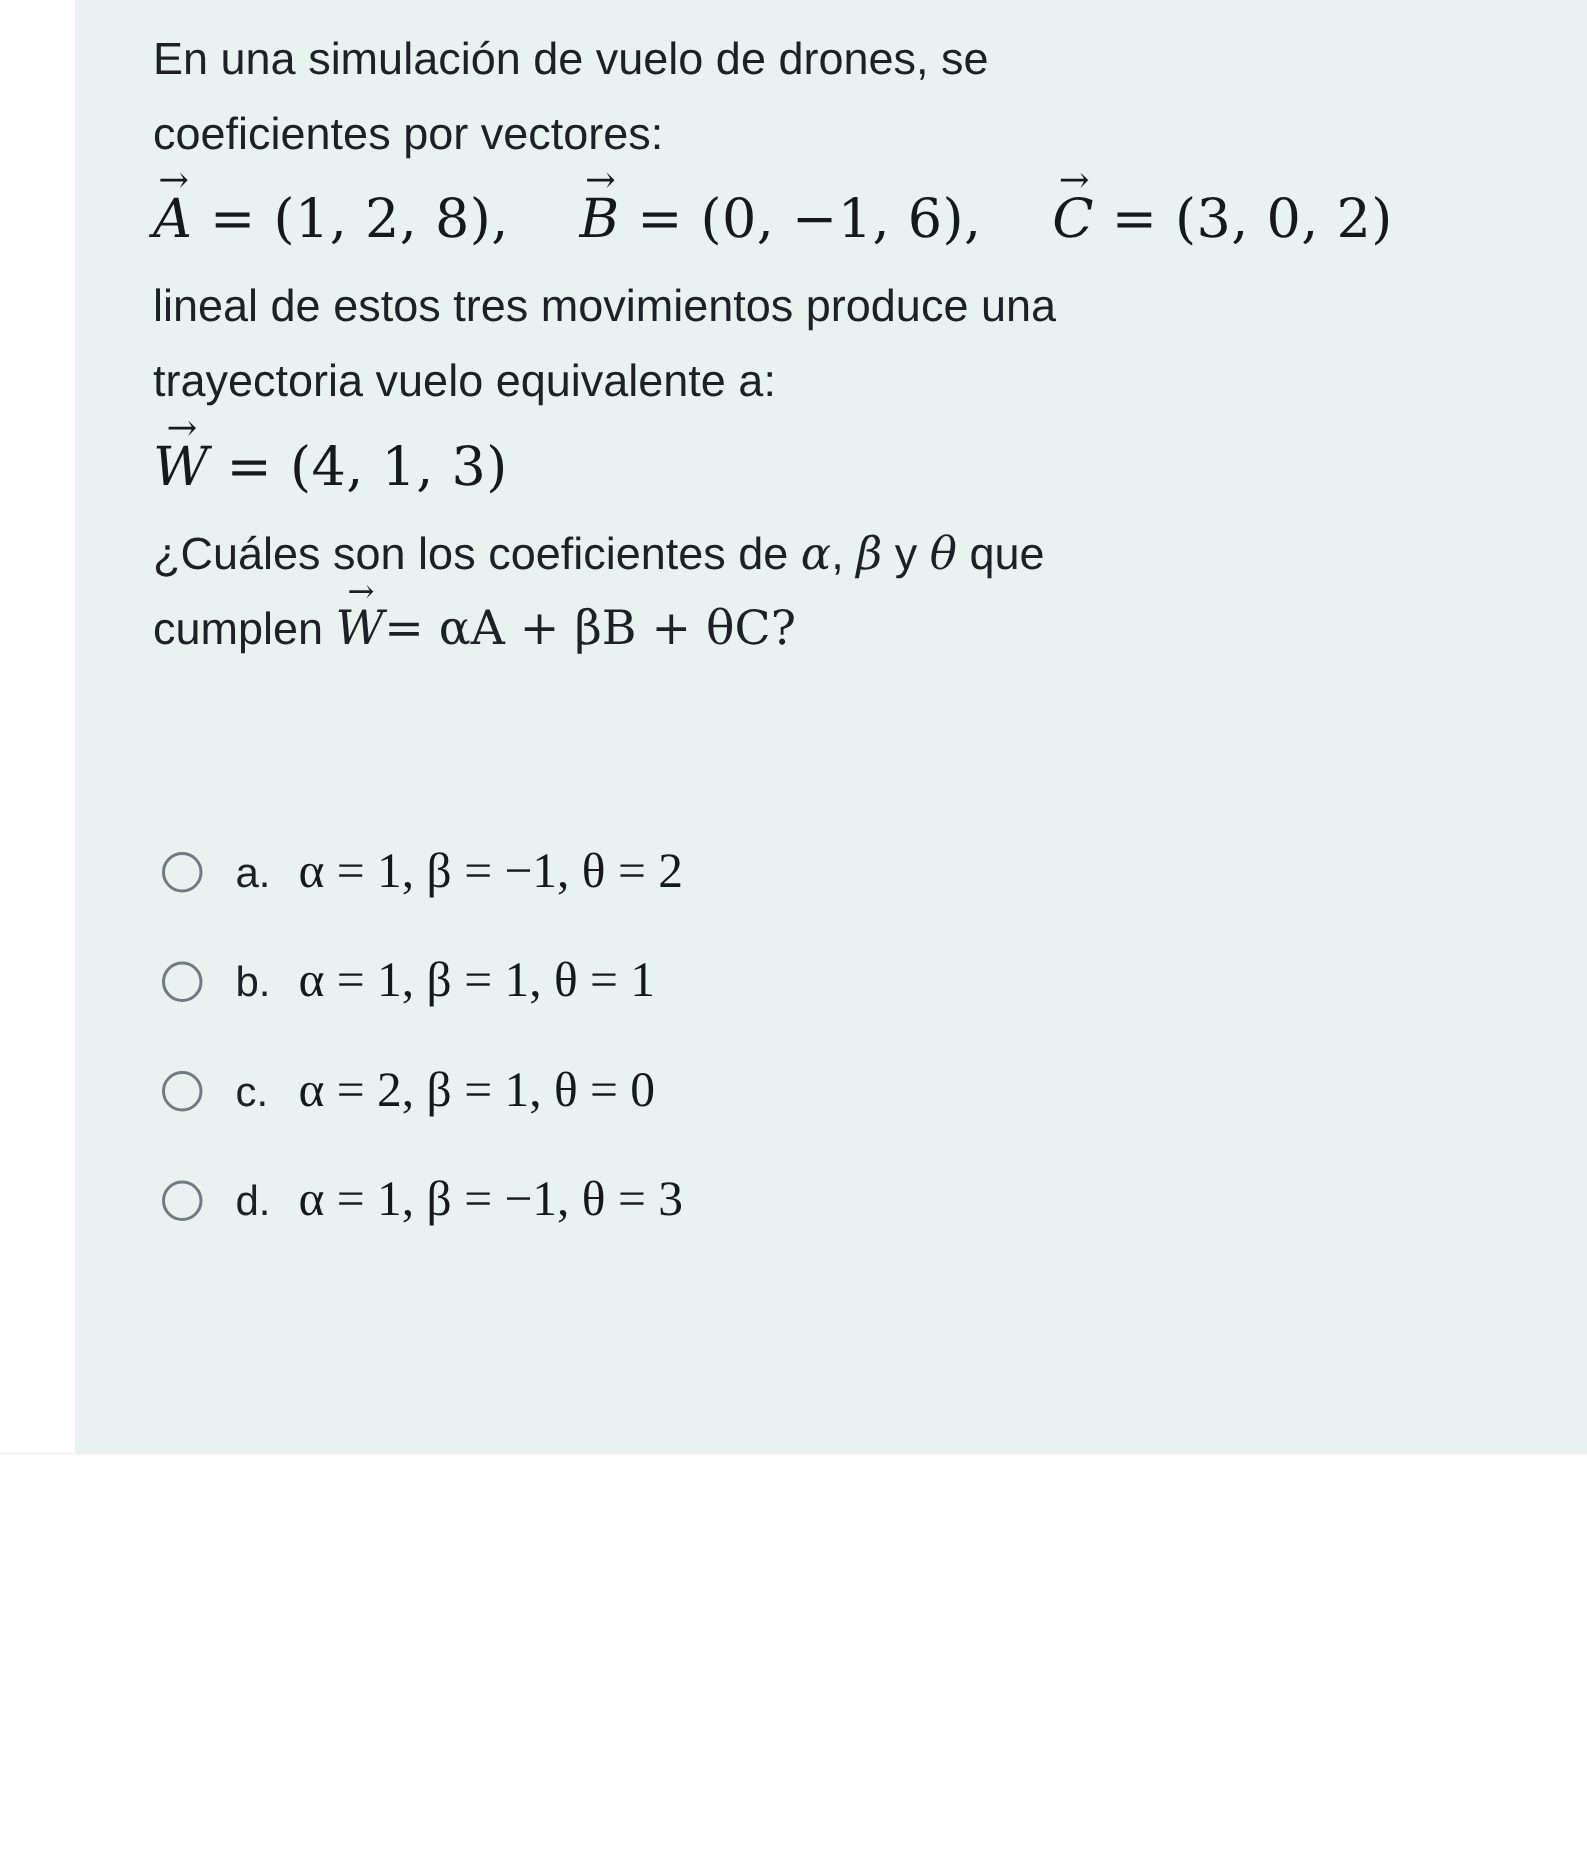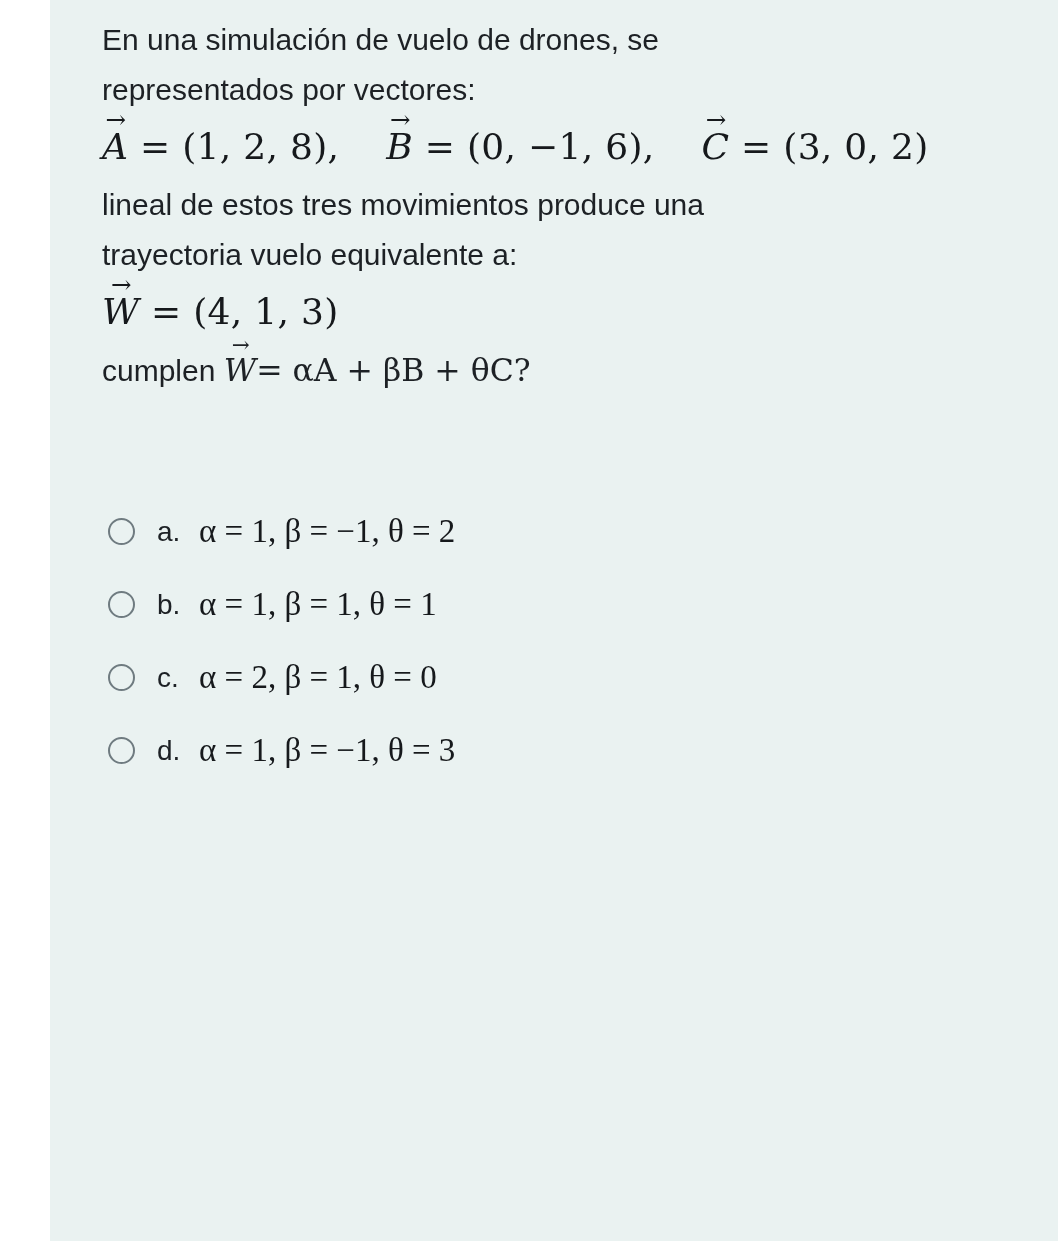--- a/index.html
+++ b/index.html
@@ -9,21 +9,21 @@
   }
   body {
     width: 1058px;
     height: 1241px;
     font-family: "Liberation Sans", sans-serif;
     overflow: hidden;
   }
   .page {
     position: relative;
     width: 1058px;
-    height: 1241px;
+    height: 969px;
     background: #f9a8d4;
     box-sizing: border-box;
   }
   .left-gutter {
     position: absolute;
     left: 0;
     top: 0;
     width: 50px;
     height: 100%;
     background: #ffffff;
@@ -112,41 +112,44 @@
 
 <div class="page">
 
   <div class="left-gutter"></div>
 
   <div class="content-pane">
 
     <div class="q-wrap">
 
       <div class="para">En una simulación de vuelo de drones, se</div>
-      <div class="para">representados por vectores:</div>
+      <div class="para">coeficientes por vectores:</div>
 
       <div class="math-line">
         <span class="vec">A</span>
         <span>= (1, 2, 8),</span>
         &nbsp;&nbsp;
         <span class="vec">B</span>
         <span>= (0, −1, 6),</span>
         &nbsp;&nbsp;
         <span class="vec">C</span>
         <span>= (3, 0, 2)</span>
       </div>
 
       <div class="para">lineal de estos tres movimientos produce una</div>
       <div class="para">trayectoria vuelo equivalente a:</div>
 
       <div class="math-line">
         <span class="vec">W</span>
         <span>= (4, 1, 3)</span>
       </div>
 
+      <div class="para">
+        <span>¿Cuáles son los coeficientes de </span><span class="gk">α</span><span>, </span><span class="gk">β</span><span> y </span><span class="gk">θ</span><span> que</span>
+      </div>
 
       <div class="para">
         <span>cumplen </span><span class="vec inline-math">W</span><span class="inline-math">= αA + βB + θC?</span>
       </div>
 
     </div>
 
     <div class="options">
 
       <div class="option">

